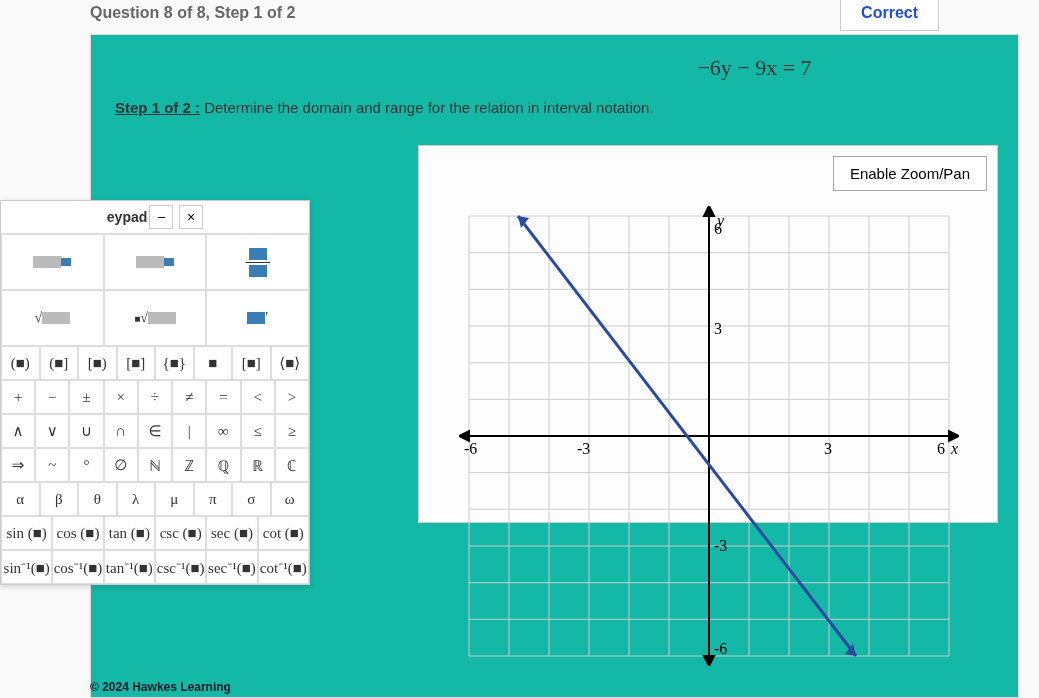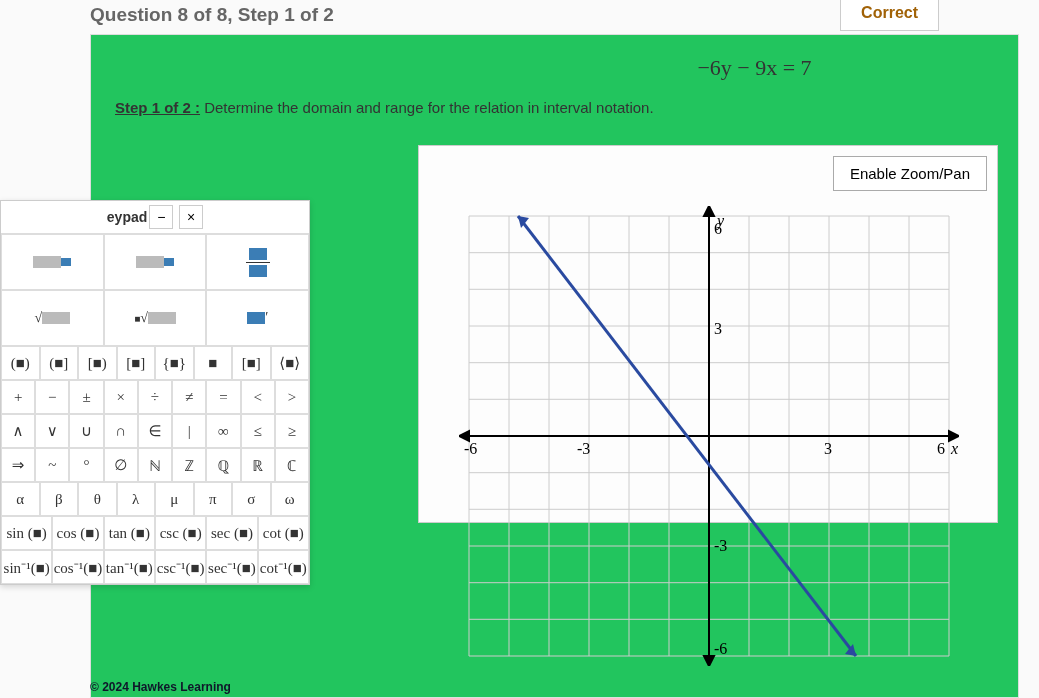--- a/index.html
+++ b/index.html
@@ -12,39 +12,39 @@
     width: 1039px;
     height: 698px;
     position: relative;
   }
   .top-bar {
     position: absolute;
     top: 0; left: 0; right: 0;
     height: 28px;
     padding: 4px 0 4px 90px;
     color: #666;
-    font-size: 19px;
+    font-size: 16px;
     font-weight: bold;
   }
   .correct-badge {
     position: absolute;
     top: 0;
     right: 100px;
     padding: 4px 20px 8px 20px;
     font-weight: bold;
     font-size: 16px;
-    color: #a16207;
+    color: #1d4ed8;
     border: 1px solid #ccc;
     border-top: none;
     background: #fff;
   }
   .content {
     position: absolute;
     top: 34px; left: 90px; right: 20px; bottom: 0;
-    background: #22c55e;
+    background: #14b8a6;
     border: 1px solid #ddd;
     padding: 16px 24px;
   }
   .equation {
     text-align: center;
     font-size: 22px;
     margin: 4px 0 18px 400px;
     font-family: "Times New Roman", serif;
   }
   .step-label { font-size: 15px; }

